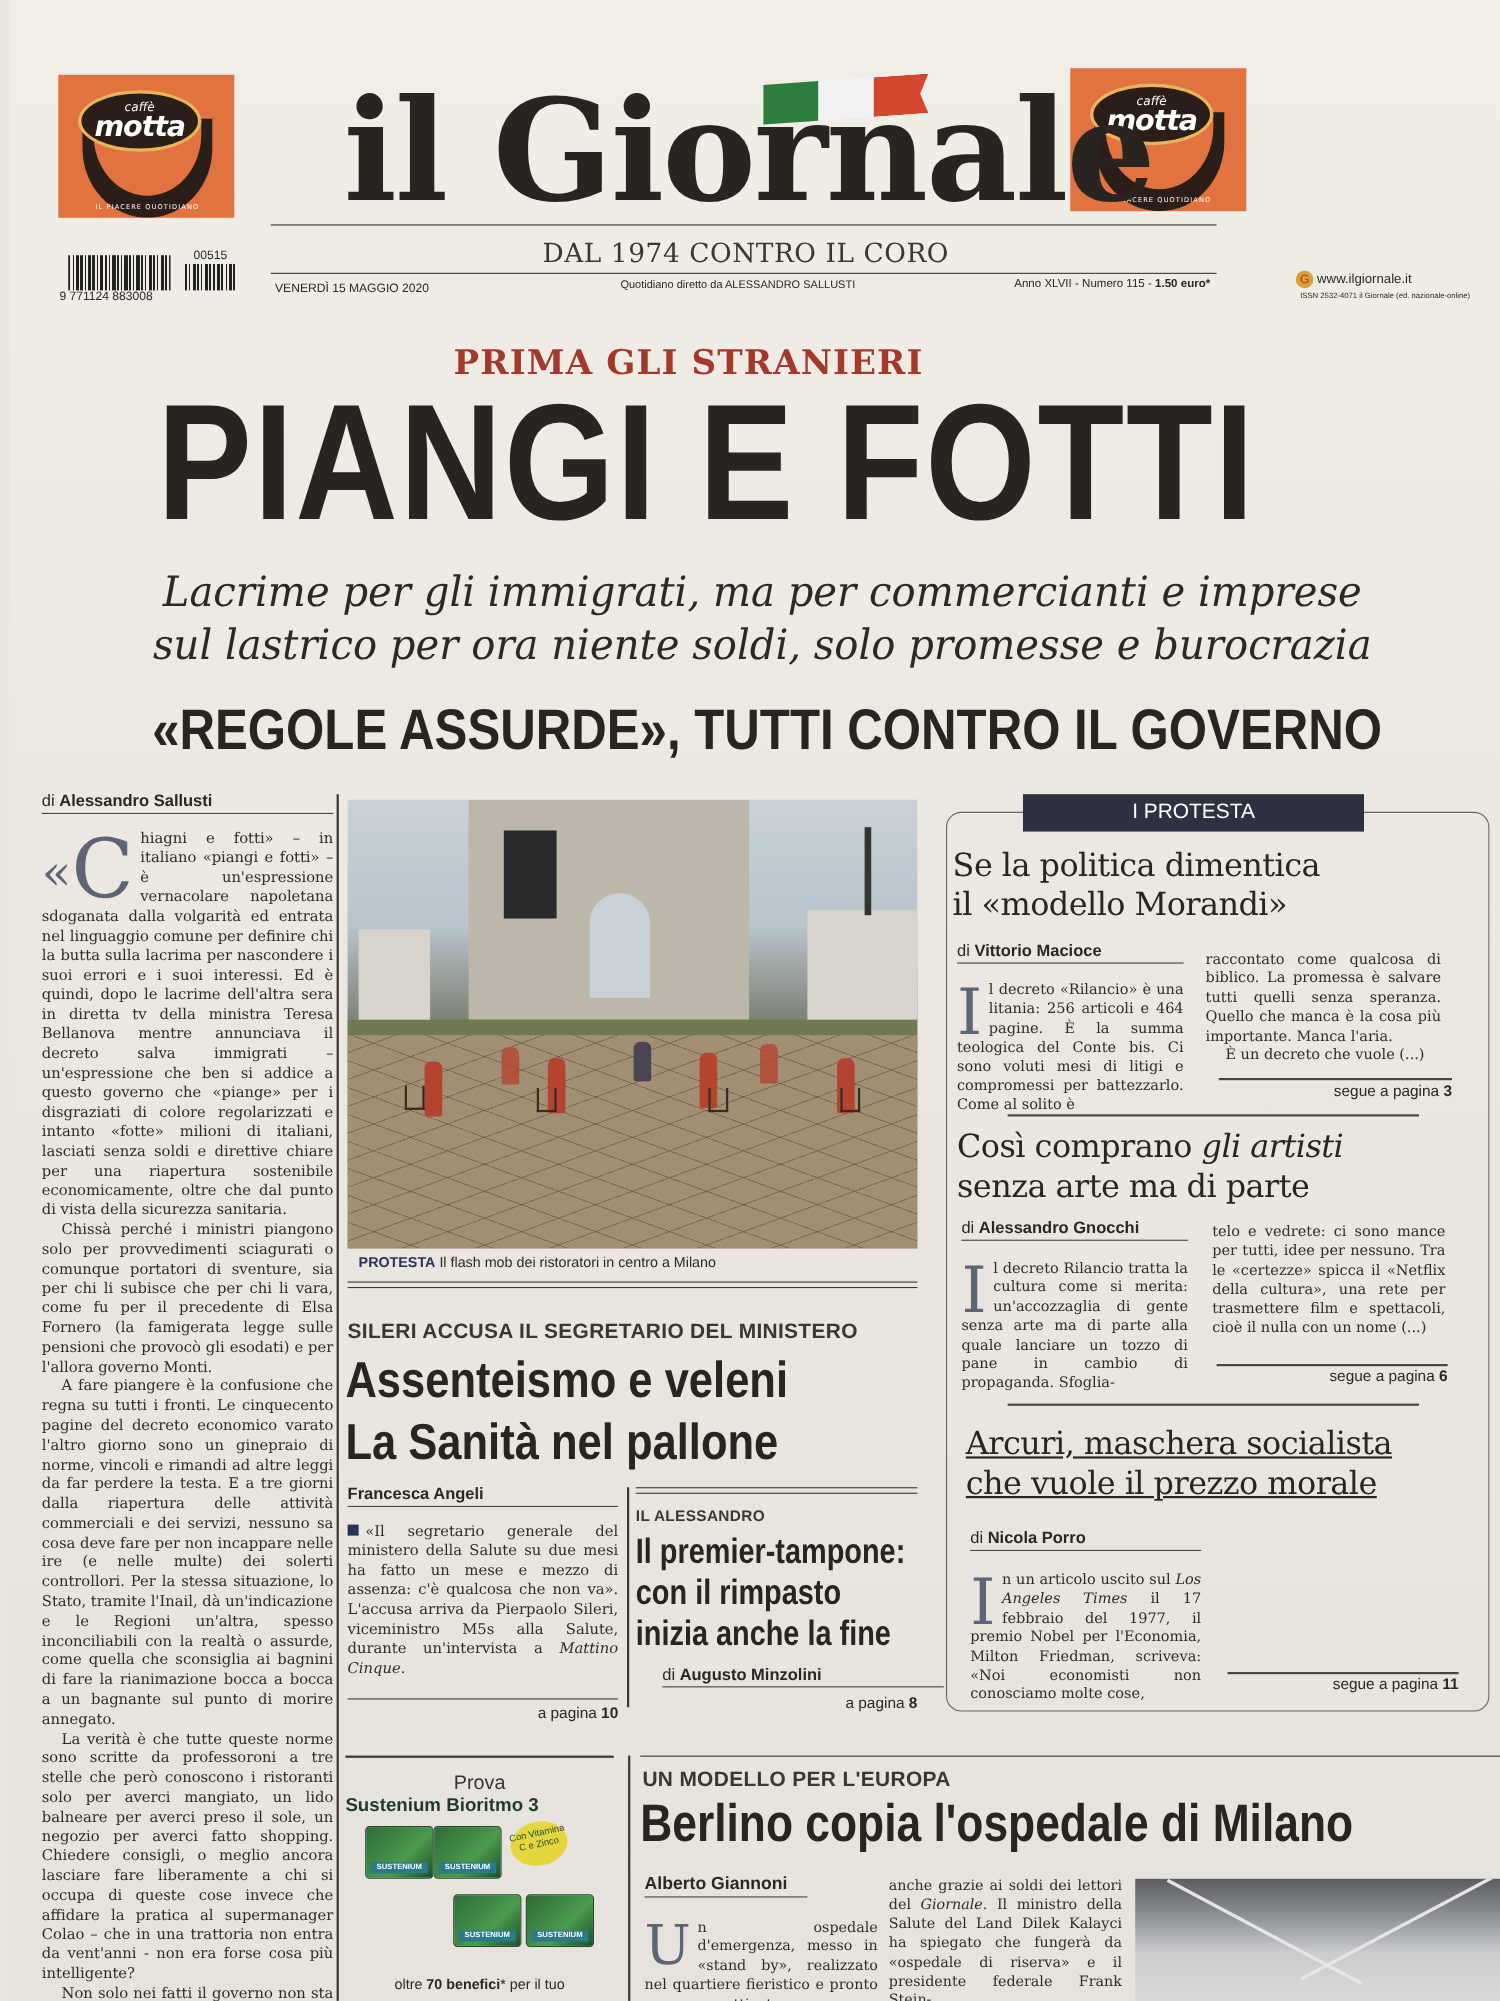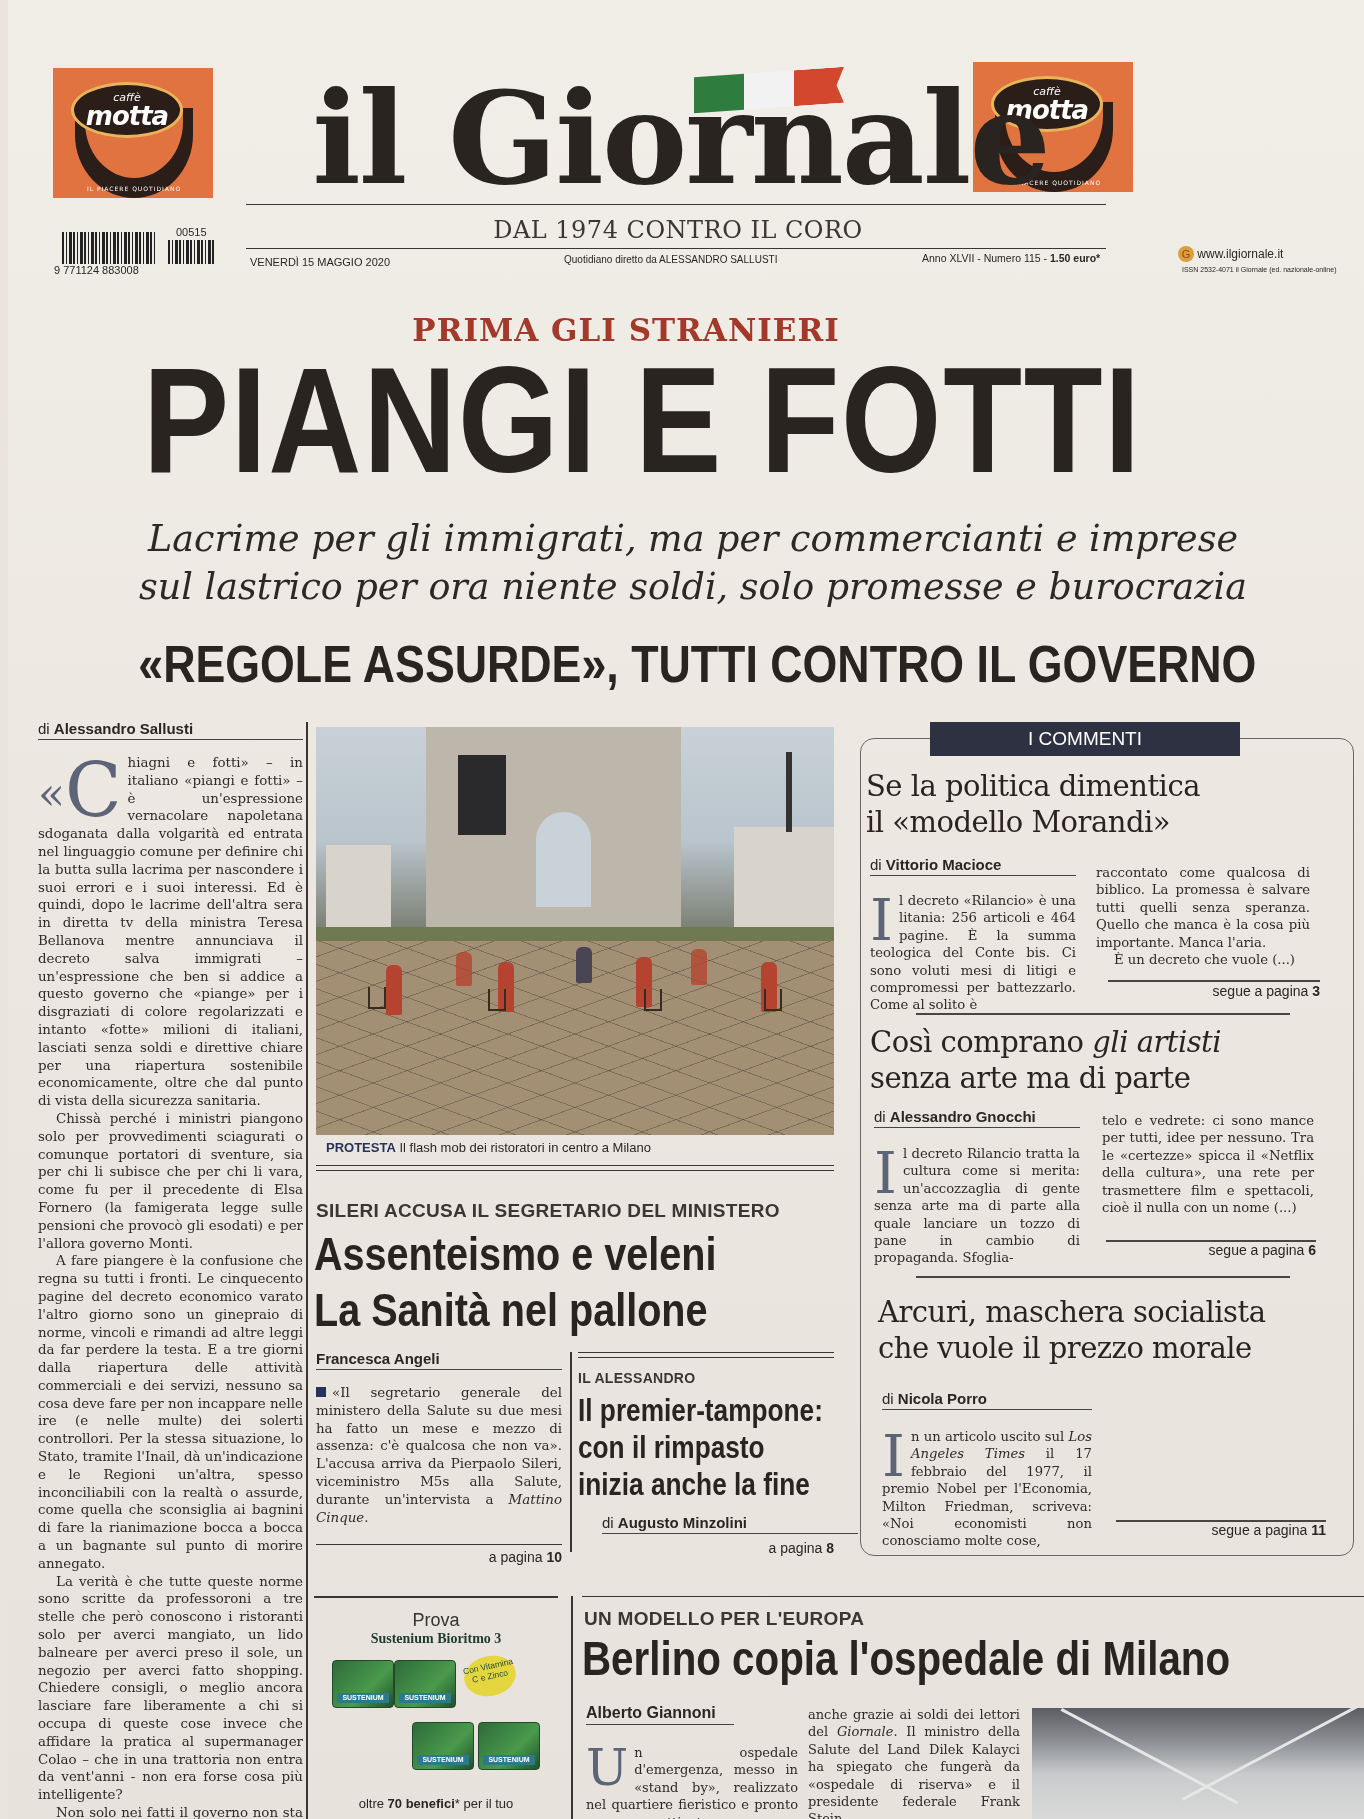--- a/index.html
+++ b/index.html
@@ -164,21 +164,21 @@
   .comment-head {
     font-family: "DejaVu Serif", serif; font-size: 29px; line-height: 36px; color: #2a2420; letter-spacing: -0.5px;
   }
   .cbody {
     font-family: "DejaVu Serif", serif; font-size: 13.2px; line-height: 17.4px; color: #2e2a26; text-align: justify;
   }
   .hr { position: absolute; height: 1.5px; background: #4a4540; }
 
   
   .ad-title1 { font-family: "Liberation Sans", sans-serif; font-size: 18px; color: #333; text-align: center; }
-  .ad-title2 { font-family: Liberation Serif, serif; font-weight: bold; font-size: 14px; color: #1f3a2d; text-align: center; }
+  .ad-title2 { font-family: Liberation Sans, sans-serif; font-weight: bold; font-size: 17px; color: #1f3a2d; text-align: left; }
   .pack {
     position: absolute; width: 62px; height: 48px; border-radius: 4px;
     background: linear-gradient(135deg, #2e6b3a, #4a9a4c 60%, #1f4f2b);
     border: 1px solid #204a2a;
   }
   .pack-label { position: absolute; bottom: 4px; left: 4px; right: 4px; height: 10px; background: #2a7a8a; font-family: "Liberation Sans", sans-serif; font-size: 7px; color: #fff; text-align: center; line-height: 10px; font-weight: bold; }
   .vitamin-badge {
     position: absolute; width: 52px; height: 40px; border-radius: 50%; background: #e5d640;
     font-family: "Liberation Sans", sans-serif; font-size: 8.5px; color: #1f4f2b; text-align: center; line-height: 10px; padding-top: 5px;
     transform: rotate(-12deg);
@@ -325,21 +325,21 @@
   </div>
   <div class="abs byline" style="left:570px; top:1514px; width:256px;margin-left:24px;">
     <span>di </span><b>Augusto Minzolini</b>
   </div>
   <div class="abs apag" style="left:570px; top:1540px; width:256px;">
     <span>a pagina </span><b>8</b>
   </div>
   <div class="vline" style="left:562px; top:1352px; height:200px;"></div>
 
   <div class="commenti-box"></div>
-  <div class="commenti-label">I COMMENTI</div>
+  <div class="commenti-label">I PROTESTA</div>
 
   <div class="abs comment-head" style="left:858px; top:768px;">
     <div>Se la politica dimentica</div>
     <div>il «modello Morandi»</div>
   </div>
   <div class="abs byline" style="left:862px; top:856px; width:206px;">
     <span>di </span><b>Vittorio Macioce</b>
   </div>
   <div class="abs cbody" style="left:862px; top:892px; width:206px;">
     <span class="dropcap-small">I</span><span>l decreto «Rilancio» è una litania: 256 articoli e 464 pagine. È la summa teologica del Conte bis. Ci sono voluti mesi di litigi e compromessi per battezzarlo. Come al solito è</span>
@@ -366,21 +366,21 @@
   </div>
   <div class="abs cbody" style="left:1094px; top:1112px; width:212px;">
     <span>telo e vedrete: ci sono mance per tutti, idee per nessuno. Tra le «certezze» spicca il «Netflix della cultura», una rete per trasmettere film e spettacoli, cioè il nulla con un nome (...)</span>
   </div>
   <div class="hr" style="left:1098px; top:1240px; width:210px;"></div>
   <div class="abs apag" style="left:1098px; top:1242px; width:210px;">
     <span>segue a pagina </span><b>6</b>
   </div>
   <div class="hr" style="left:908px; top:1276px; width:374px;"></div>
 
-  <div class="abs comment-head" style="left:870px; top:1294px;">
+  <div class="abs comment-head" style="left:870px; top:1294px;text-decoration:underline;">
     <div>Arcuri, maschera socialista</div>
     <div>che vuole il prezzo morale</div>
   </div>
   <div class="abs byline" style="left:874px; top:1390px; width:210px;">
     <span>di </span><b>Nicola Porro</b>
   </div>
   <div class="abs cbody" style="left:874px; top:1428px; width:210px;">
     <span class="dropcap-small">I</span><span>n un articolo uscito sul </span><i>Los Angeles Times</i><span> il 17 febbraio del 1977, il premio Nobel per l'Economia, Milton Friedman, scriveva: «Noi economisti non conosciamo molte cose,</span>
   </div>
   <div class="hr" style="left:1108px; top:1520px; width:210px;"></div>

